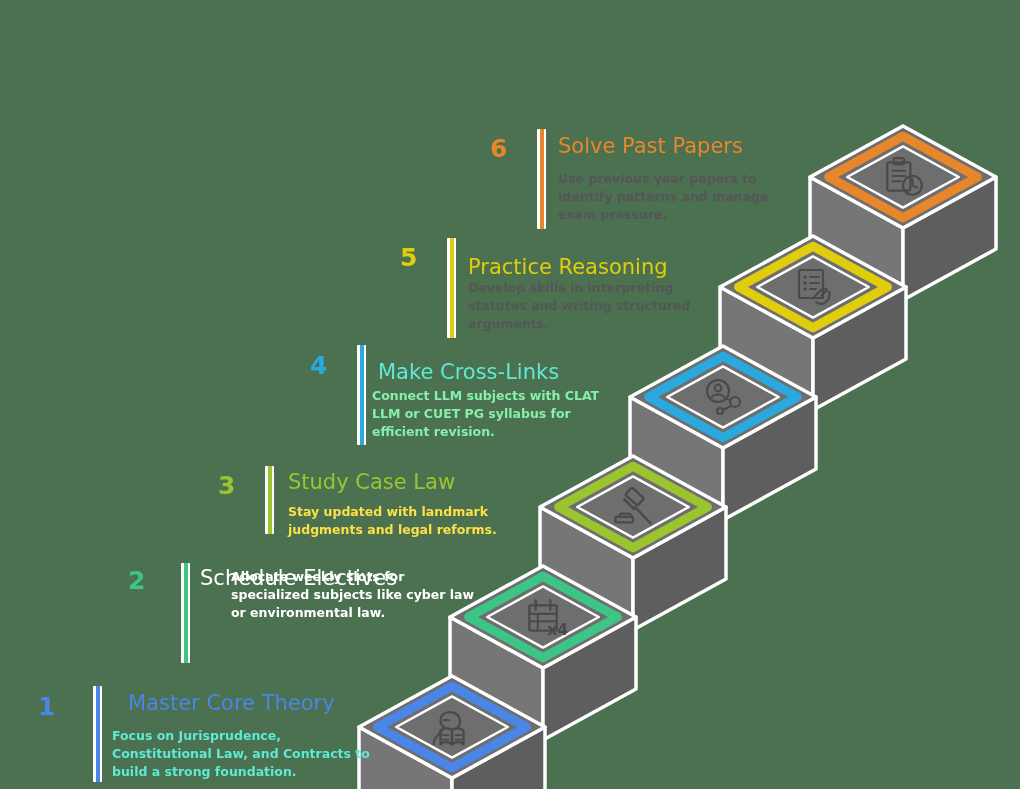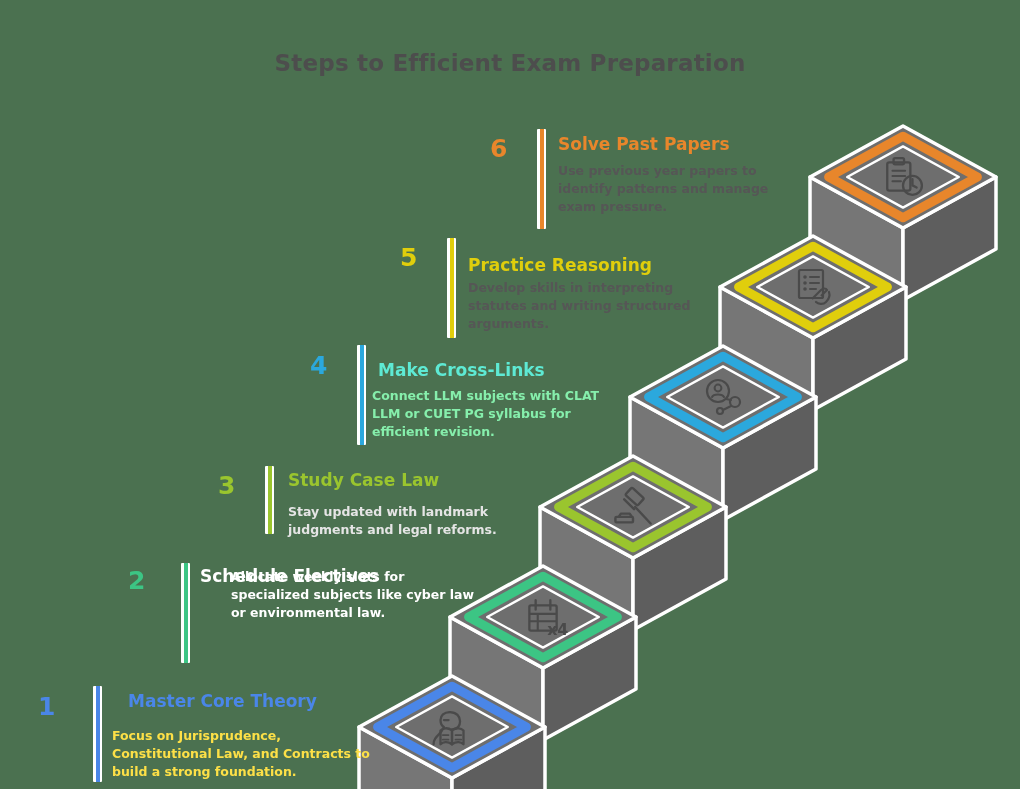--- a/index.html
+++ b/index.html
@@ -37,37 +37,36 @@
     border-radius:1px;
     background:#ffffff;
     padding:0;
     box-sizing:border-box;
   }
   .bar i{
     display:block;width:4px;height:100%;margin:0 auto;
   }
   .heading{
     position:absolute;
-    font-size:17px;font-weight:bold;
+    font-size:21px;font-weight:normal;
     line-height:1.1;
     white-space:nowrap;
   }
   .body{
     position:absolute;
     font-size:12.5px;font-weight:bold;
     line-height:1.45;
     color:#565656;
   }
 </style>
 </head>
 <body style="background: rgb(75, 113, 80);">
 
 <div id="stage">
 
-  <div id="title" style="color: rgb(77, 77, 77);">Steps to Efficient Exam Preparation</div>
 
   <svg id="stairs" viewBox="0 0 1020 789">
     <defs>
 
       <g id="ic-book">
         <path d="M16 6 c-5 0 -8 3 -8 7 c0 3 1 5 3 6 c-1 2 -2 4 -4 6 c-3 3 -5 5 -5 9" fill="none" stroke="#4a4a4a" stroke-width="2" stroke-linecap="round" stroke-linejoin="round"></path>
         <path d="M16 6 c6 0 9 4 9 8 c0 5 -3 7 -7 7" fill="none" stroke="#4a4a4a" stroke-width="2" stroke-linecap="round" stroke-linejoin="round"></path>
         <path d="M11 13 l4 0" fill="none" stroke="#4a4a4a" stroke-width="2" stroke-linecap="round"></path>
         <path d="M18 22 c-4 -3 -8 -2 -10 0 l0 12 c2 -2 6 -3 10 0 z" fill="none" stroke="#4a4a4a" stroke-width="2" stroke-linejoin="round"></path>
         <path d="M18 22 c4 -3 8 -2 10 0 l0 12 c-2 -2 -6 -3 -10 0 z" fill="none" stroke="#4a4a4a" stroke-width="2" stroke-linejoin="round"></path>
@@ -168,39 +167,39 @@
         </g>
       </g>
   </svg>
 
   <div class="step-text">
     <div class="num" style="left: 38px; top: 694px; color: rgb(74, 134, 232);">1</div>
     <div class="bar" style="left: 93px; top: 686px; height: 96px;">
         <i style="background: rgb(74, 134, 232);"></i>
       </div>
     <div class="heading" style="left: 112px; top: 692px; color: rgb(74, 134, 232); margin-left: 16px;">Master Core Theory</div>
-    <div class="body" style="left: 112px; top: 727px; width: 260px; color: #fde047;">Focus on Jurisprudence, Constitutional Law, and Contracts to build a strong foundation.</div>
+    <div class="body" style="left: 112px; top: 727px; width: 260px; color: #5eead4;">Focus on Jurisprudence, Constitutional Law, and Contracts to build a strong foundation.</div>
   </div>
 
   <div class="step-text">
     <div class="num" style="left: 128px; top: 568px; color: rgb(60, 197, 132);">2</div>
     <div class="bar" style="left: 181px; top: 563px; height: 100px;">
         <i style="background: rgb(60, 197, 132);"></i>
       </div>
     <div class="heading" style="left: 200px; top: 567px; color: #ffffff;">Schedule Electives</div>
     <div class="body" style="left: 200px; top: 568px; width: 248px; color: #ffffff; margin-left: 31px;">Allocate weekly slots for specialized subjects like cyber law or environmental law.</div>
   </div>
 
   <div class="step-text">
     <div class="num" style="left: 218px; top: 473px; color: rgb(154, 197, 46);">3</div>
     <div class="bar" style="left: 265px; top: 466px; height: 68px;">
         <i style="background: rgb(154, 197, 46);"></i>
       </div>
     <div class="heading" style="left: 288px; top: 471px; color: rgb(154, 197, 46);">Study Case Law</div>
-    <div class="body" style="left: 288px; top: 503px; width: 230px; color: #e5e5e5;">Stay updated with landmark judgments and legal reforms.</div>
+    <div class="body" style="left: 288px; top: 503px; width: 230px; color: #fde047;">Stay updated with landmark judgments and legal reforms.</div>
   </div>
 
   <div class="step-text">
     <div class="num" style="left: 310px; top: 353px; color: rgb(43, 168, 221);">4</div>
     <div class="bar" style="left: 357px; top: 345px; height: 100px;">
         <i style="background: rgb(43, 168, 221);"></i>
       </div>
     <div class="heading" style="left: 378px; top: 351px; color: #5eead4; margin-top: 10px;">Make Cross-Links</div>
     <div class="body" style="left: 372px; top: 387px; width: 240px; color: #86efac;">Connect LLM subjects with CLAT LLM or CUET PG syllabus for efficient revision.</div>
   </div>
@@ -213,16 +212,16 @@
     <div class="heading" style="left: 468px; top: 244px; color: rgb(224, 206, 12); margin-top: 12px;">Practice Reasoning</div>
     <div class="body" style="left: 468px; top: 279px; width: 240px; color: rgb(86, 86, 86);">Develop skills in interpreting statutes and writing structured arguments.</div>
   </div>
 
   <div class="step-text">
     <div class="num" style="left: 490px; top: 136px; color: rgb(232, 134, 43);">6</div>
     <div class="bar" style="left: 537px; top: 129px; height: 100px;">
         <i style="background: rgb(232, 134, 43);"></i>
       </div>
     <div class="heading" style="left: 558px; top: 135px; color: rgb(232, 134, 43);">Solve Past Papers</div>
-    <div class="body" style="left: 558px; top: 162px; width: 250px; color: rgb(86, 86, 86);">Use previous year papers to identify patterns and manage exam pressure.</div>
+    <div class="body" style="left: 558px; top: 170px; width: 250px; color: rgb(86, 86, 86);">Use previous year papers to identify patterns and manage exam pressure.</div>
   </div>
 
 </div>
 
 </body></html>

